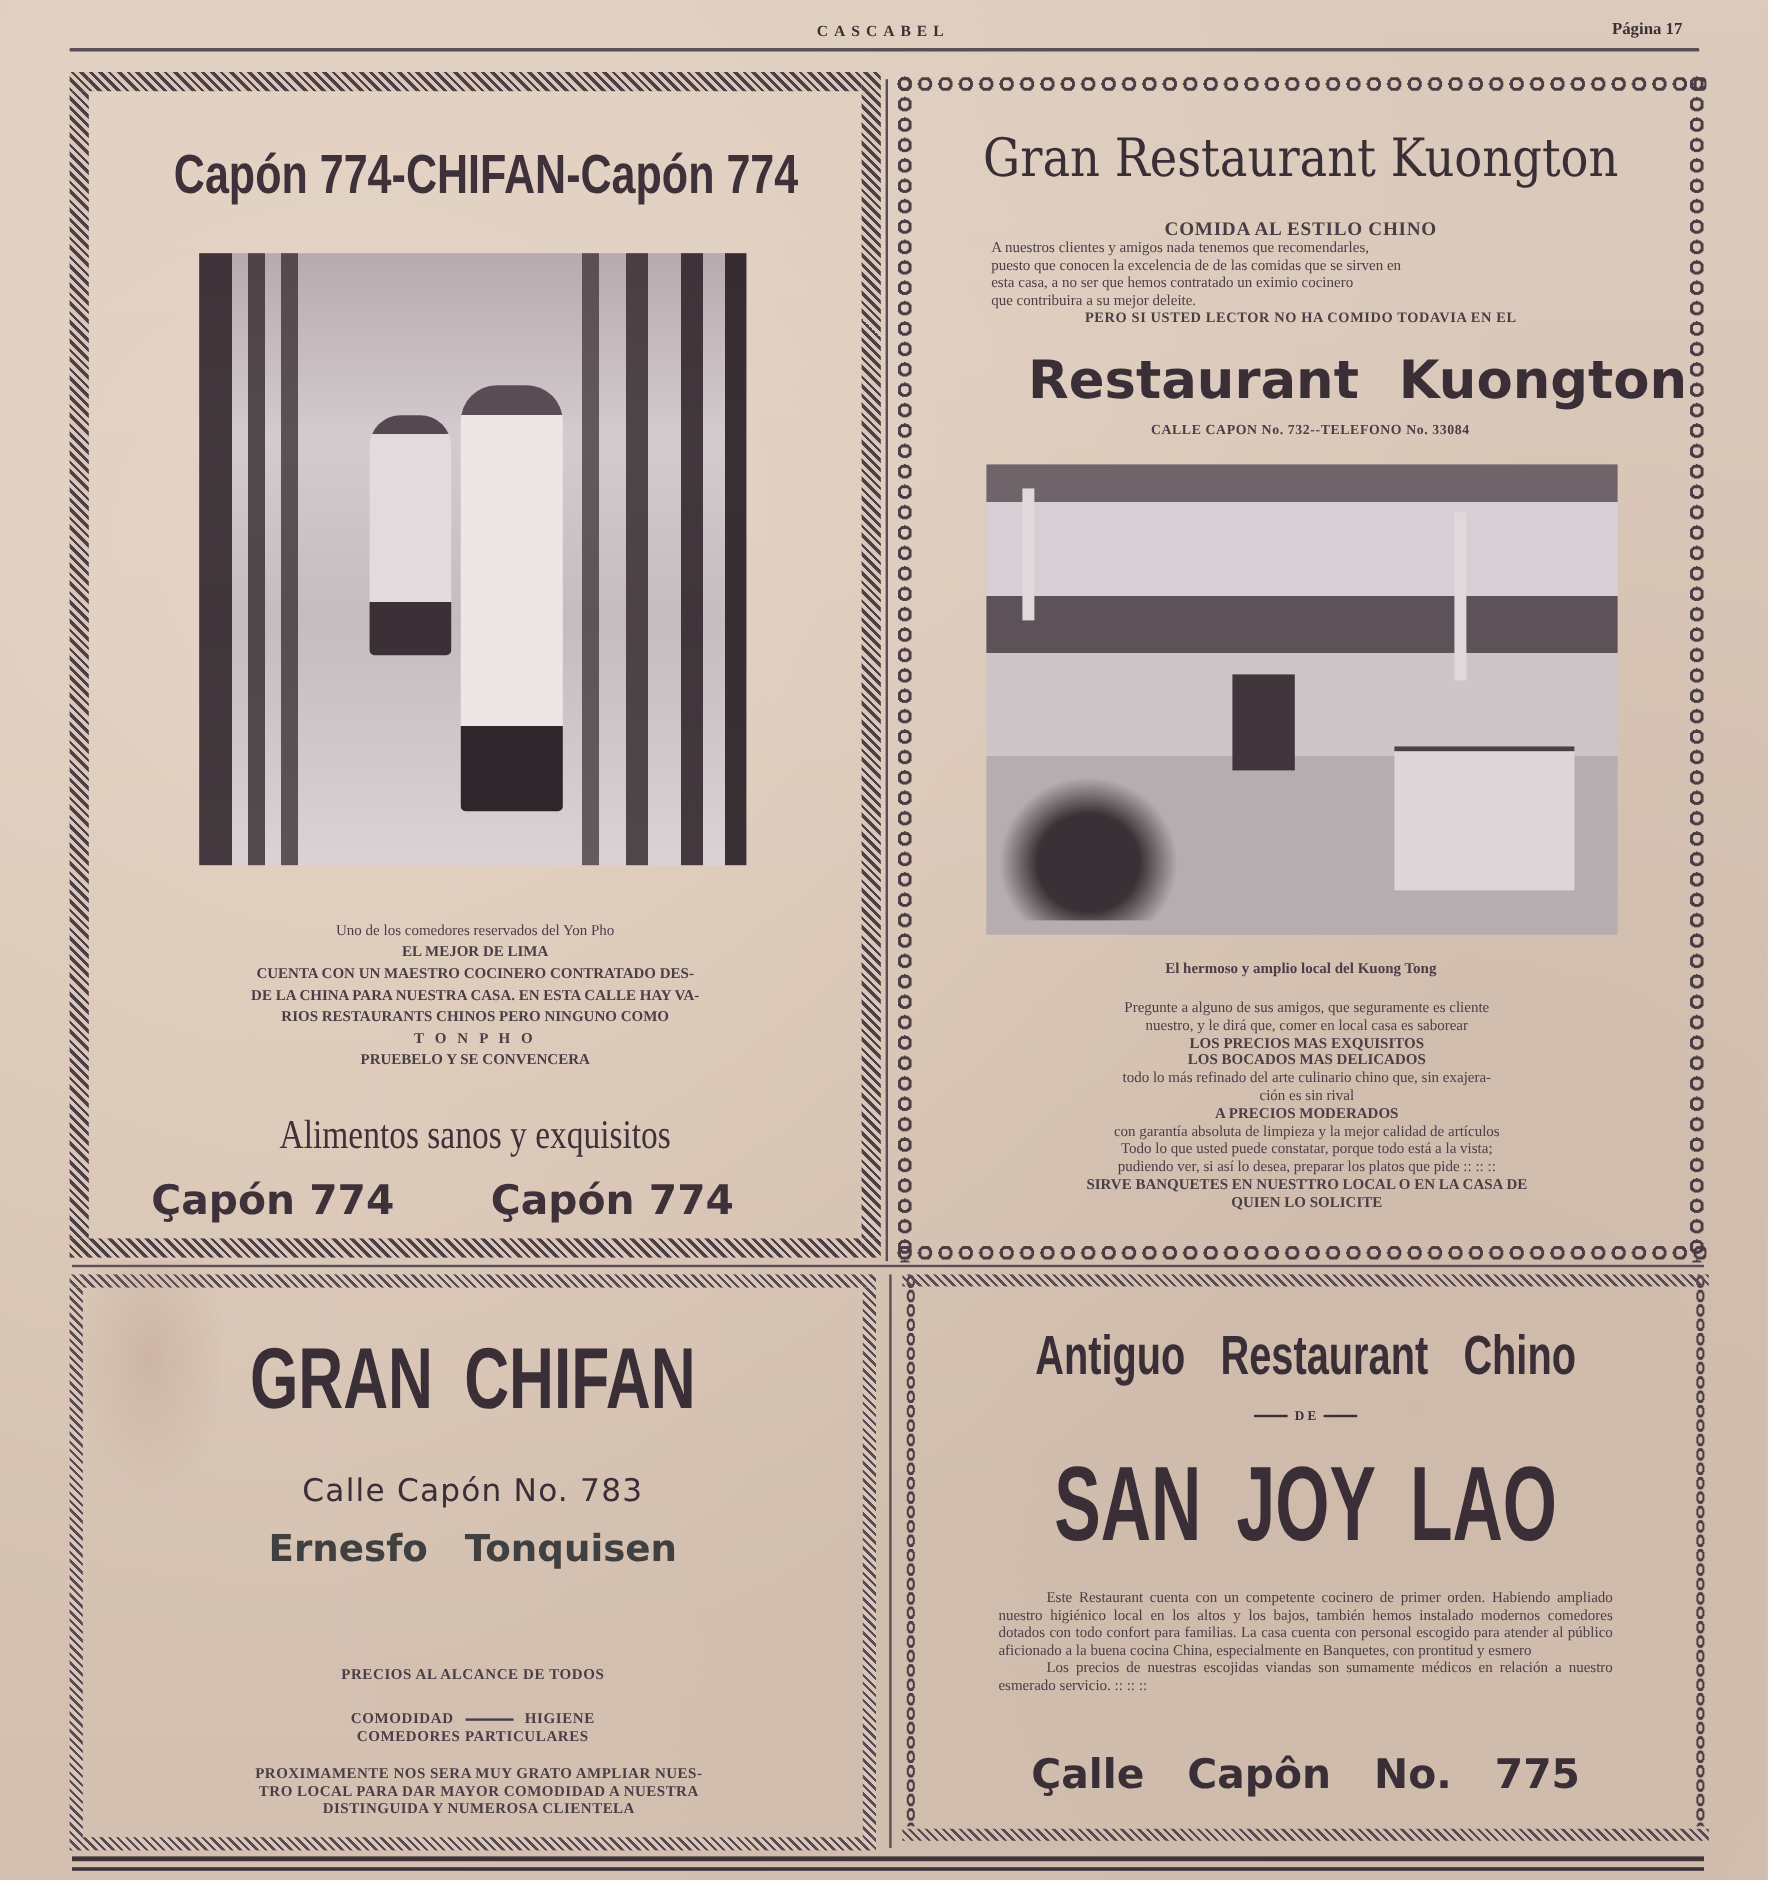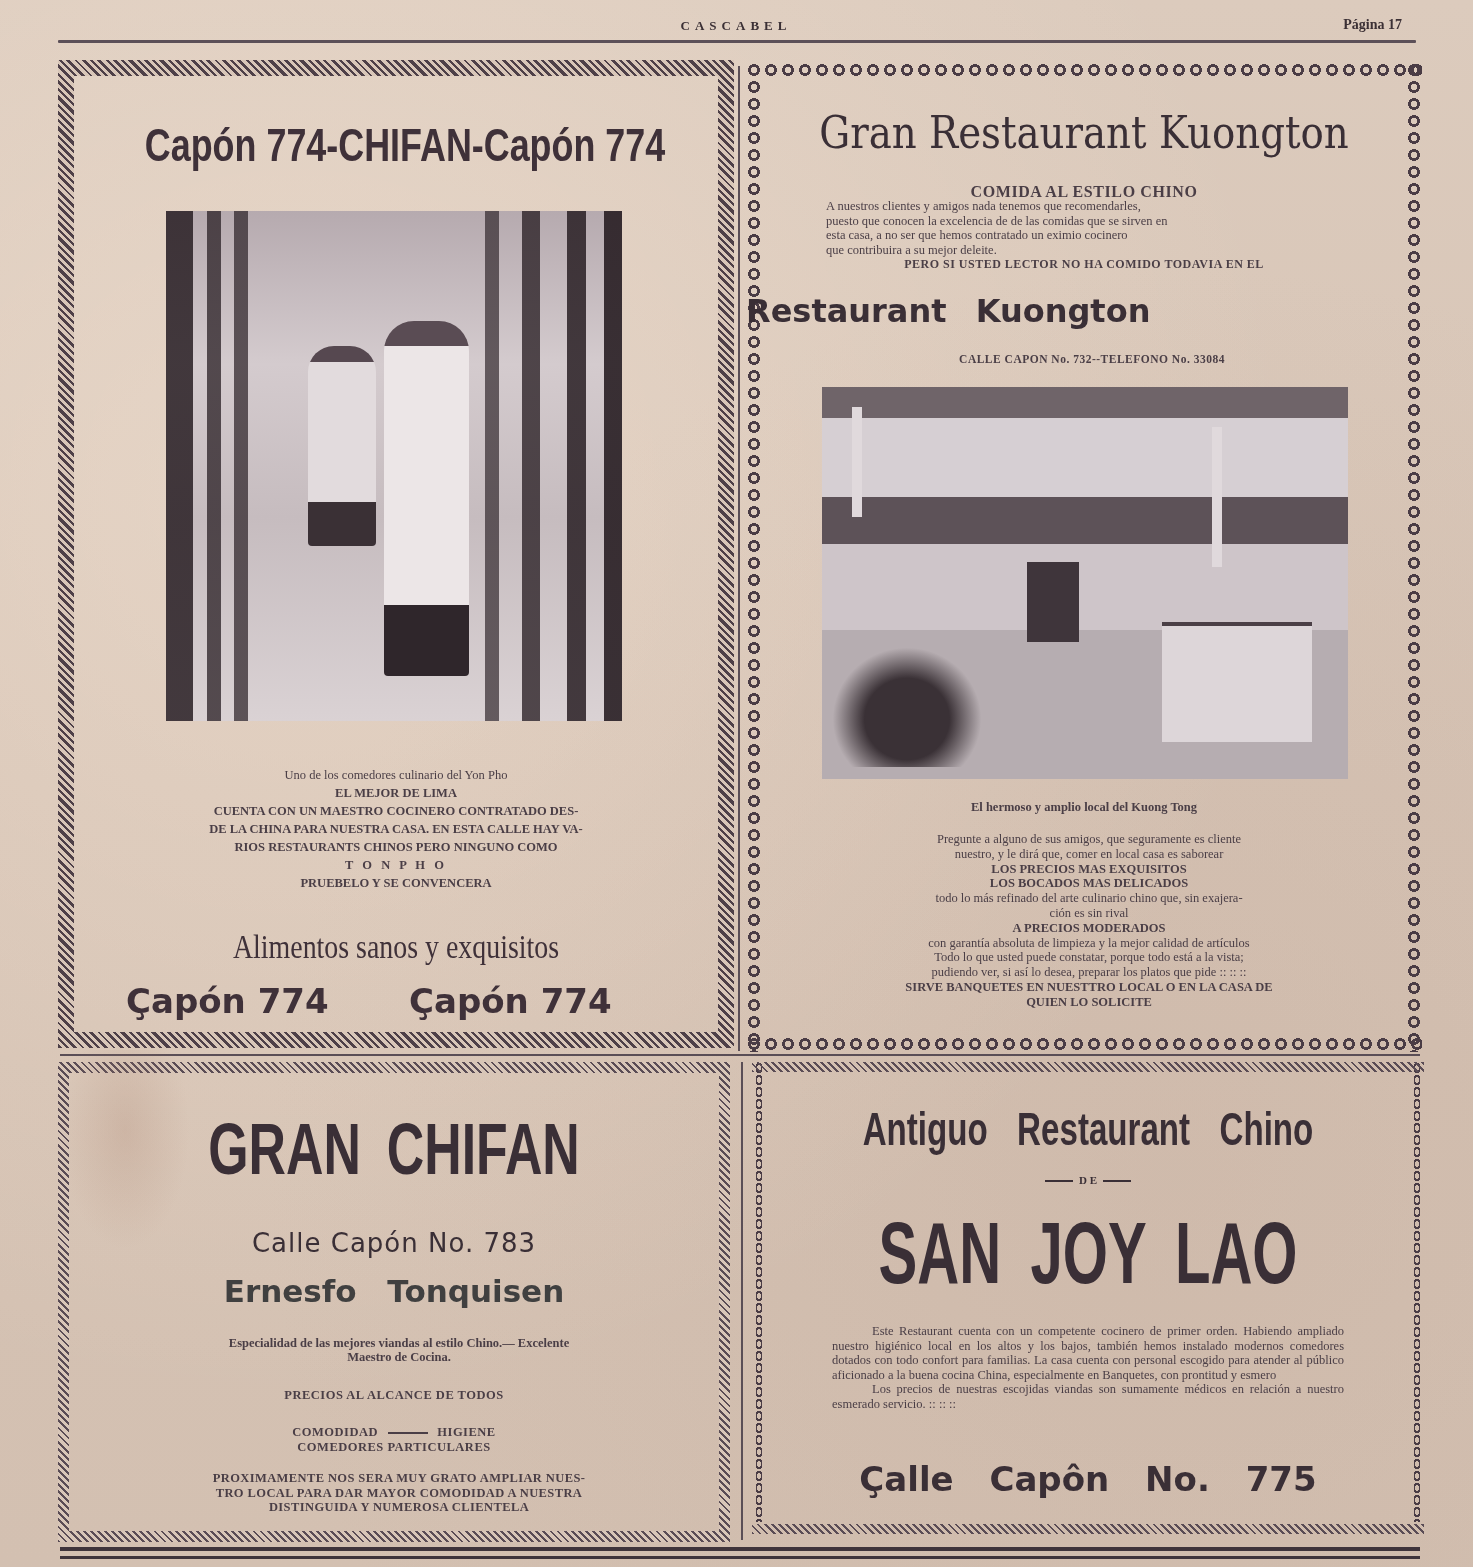--- a/index.html
+++ b/index.html
@@ -124,22 +124,22 @@
   
   .ad2-title {
     position: absolute; left: 0; right: 0; top: 45px; text-align: center;
     font-family: "DejaVu Serif", serif; font-size: 44px; color: #3a2f36; white-space: nowrap;
     transform: scaleX(0.88);
   }
   .ad2-intro { position: absolute; left: 80px; right: 80px; top: 122px; text-align: center; }
   .ad2-intro .head { font-size: 16px; letter-spacing: 0.6px; }
   .ad2-intro .para { font-weight: normal; font-size: 12.5px; line-height: 14.5px; text-align: justify; text-align-last: left; }
   .ad2-name {
-    position: absolute; left: 0; right: 4px; top: 230px; text-align: left;
-    font-family: "DejaVu Sans", sans-serif; font-weight: bold; font-size: 32px; color: #3a2f36; word-spacing: 18px;
+    position: absolute; left: 0; right: 16px; top: 230px; text-align: right;
+    font-family: "DejaVu Sans", sans-serif; font-weight: bold; font-size: 44px; color: #3a2f36; word-spacing: 18px;
   }
   .ad2-address { position: absolute; left: 16px; right: 0; top: 290px; text-align: center; }
   .ad2-caption { position: absolute; left: 0; right: 0; top: 738px; text-align: center; font-size: 12.5px; }
   .ad2-body { position: absolute; left: 85px; right: 75px; top: 770px; text-align: center; }
   .ad2-body div { font-size: 12.5px; line-height: 14.8px; }
   .ad2-body .n { font-weight: normal; }
 
   
   .ad3-title {
     position: absolute; left: 0; right: 0; top: 35px; text-align: center;
@@ -189,21 +189,21 @@
 <div class="col-divider" style="left:741px; top:1062px; height:478px;"></div>
 <div class="h-divider" style="left:60px; top:1054px; width:1360px;"></div>
 
 <div class="ad border-braid" style="left:58px; top:60px; width:676px; height:988px;">
   <div class="ad1-title">Capón 774-CHIFAN-Capón 774</div>
   <div class="photo photo1" style="left:92px; top:135px; width:456px; height:510px;">
     <div class="figure-b"></div>
     <div class="figure-a"></div>
   </div>
   <div class="ad1-caption small-text">
-    <div style="font-weight:normal;">Uno de los comedores culinario del Yon Pho</div>
+    <div style="font-weight:normal;">Uno de los comedores reservados del Yon Pho</div>
     <div>EL MEJOR DE LIMA</div>
     <div>CUENTA CON UN MAESTRO COCINERO CONTRATADO DES-</div>
     <div>DE LA CHINA PARA NUESTRA CASA. EN ESTA CALLE HAY VA-</div>
     <div>RIOS RESTAURANTS CHINOS PERO NINGUNO COMO</div>
     <div style="letter-spacing:3px;">T O N  P H O</div>
     <div>PRUEBELO Y SE CONVENCERA</div>
   </div>
   <div class="ad1-slogan">Alimentos sanos y exquisitos</div>
   <div class="ad1-address" style="left:52px;">Çapón 774</div>
   <div class="ad1-address" style="left:335px;">Çapón 774</div>
@@ -248,24 +248,20 @@
     <div class="n">pudiendo ver, si así lo desea, preparar los platos que pide :: :: ::</div>
     <div>SIRVE BANQUETES EN NUESTTRO LOCAL O EN LA CASA DE</div>
     <div>QUIEN LO SOLICITE</div>
   </div>
 </div>
 
 <div class="ad border-braid-thin" style="left:58px; top:1062px; width:672px; height:480px;">
   <div class="ad3-title">GRAN CHIFAN</div>
   <div class="ad3-street">Calle Capón No. 783</div>
   <div class="ad3-owner">Ernesfo Tonquisen</div>
-  <div class="ad3-desc small-text">
-    <div>Especialidad de las mejores viandas al estilo Chino.— Excelente</div>
-    <div>Maestro de Cocina.</div>
-  </div>
   <div class="ad3-prices small-text">PRECIOS AL ALCANCE DE TODOS</div>
   <div class="ad3-comfort small-text">
     <div>
       <span>COMODIDAD</span>
       <span style="display:inline-block; width:40px; height:2px; background:#4a3e46; vertical-align:middle; margin:0 6px;"></span>
       <span>HIGIENE</span>
     </div>
     <div>COMEDORES PARTICULARES</div>
   </div>
   <div class="ad3-notice small-text">

